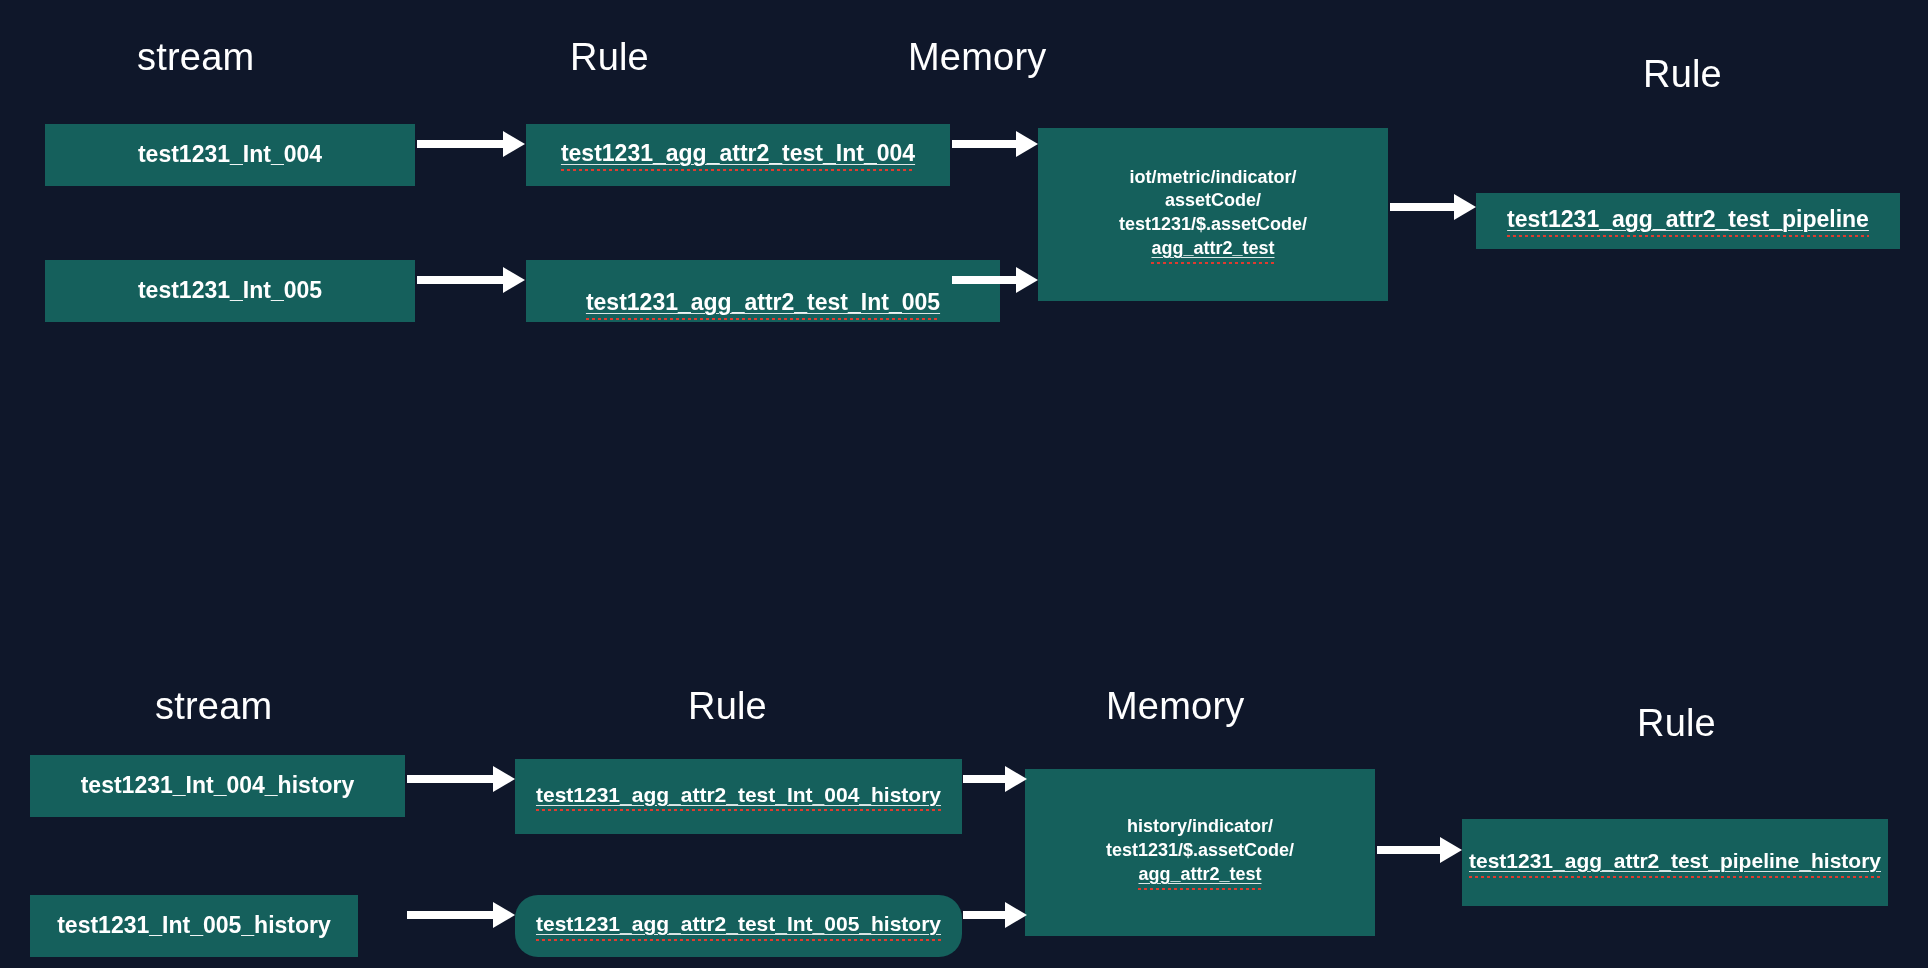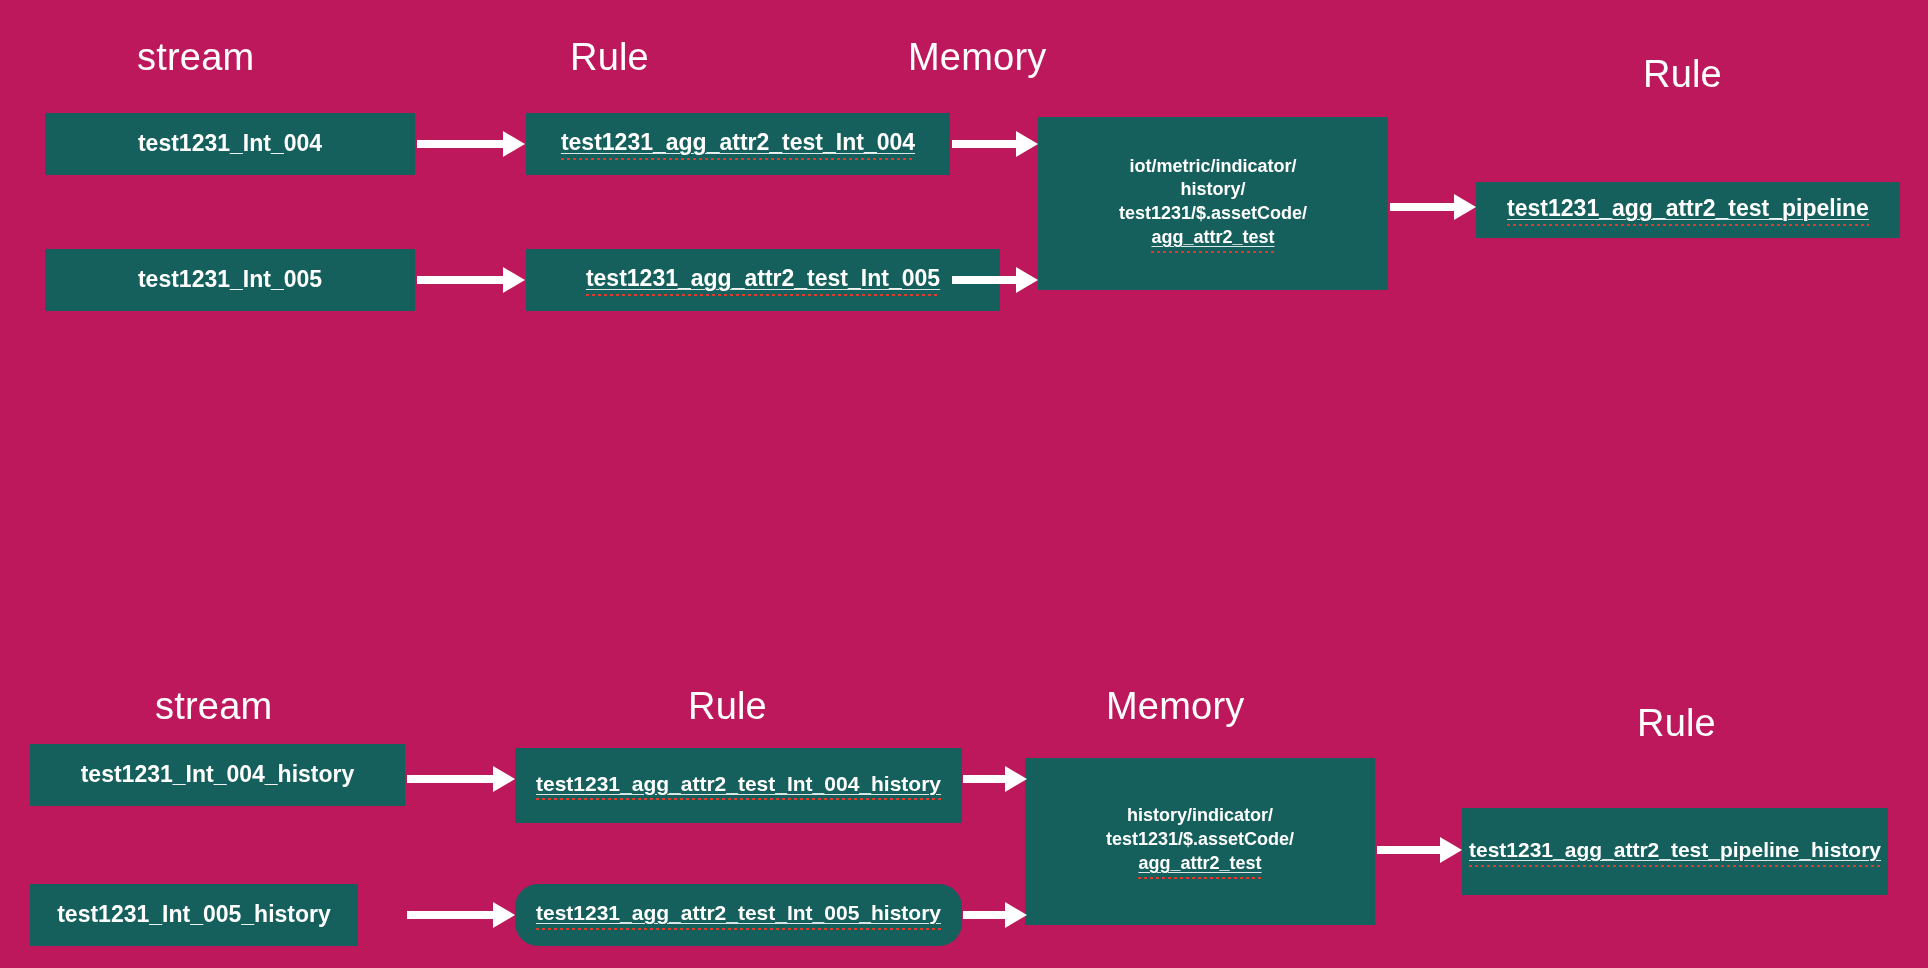--- a/index.html
+++ b/index.html
@@ -11,21 +11,21 @@
     width: 1928px;
     height: 968px;
     position: relative;
     overflow: hidden;
     font-family: "Liberation Sans", sans-serif;
     -webkit-font-smoothing: antialiased;
   }
   .canvas {
     position: absolute;
     inset: 0;
-    background: #be185d;
+    background: #0f172a;
   }
   
   .col-label {
     position: absolute;
     color: #ffffff;
     font-size: 38px;
     font-weight: 400;
     letter-spacing: 0.2px;
     white-space: nowrap;
     line-height: 1;
@@ -37,20 +37,21 @@
     color: #ffffff;
     display: flex;
     align-items: center;
     justify-content: center;
     text-align: center;
     font-size: 23px;
     font-weight: 700;
     line-height: 1.28;
     box-sizing: border-box;
     padding: 2px 6px;
+    margin-top: 11px;
   }
   .node.multiline {
     font-size: 18px;
     line-height: 1.32;
   }
   
   .spell {
     background-image: repeating-linear-gradient(
         to right,
         #e03b2f 0px, #e03b2f 3px,
@@ -102,27 +103,27 @@
   <div class="node" style="left:45px; top:113px; width:370px; height:62px;">
     <span class="nospell">test1231_Int_004</span>
   </div>
   <div class="node" style="left:45px; top:249px; width:370px; height:62px;">
     <span class="nospell">test1231_Int_005</span>
   </div>
 
   <div class="node" style="left:526px; top:113px; width:424px; height:62px;">
     <span class="spell">test1231_agg_attr2_test_Int_004</span>
   </div>
-  <div class="node" style="left:526px; top:249px; width:474px; height:62px;">
+  <div class="node" style="left:526px; top:249px; width:474px; height:62px;align-items:flex-end;">
     <span class="spell">test1231_agg_attr2_test_Int_005</span>
   </div>
 
   <div class="node multiline" style="left:1038px; top:117px; width:350px; height:173px; flex-direction:column;">
     <span class="nospell">iot/metric/indicator/</span>
-    <span class="nospell">history/</span>
+    <span class="nospell">assetCode/</span>
     <span class="nospell">test1231/$.assetCode/</span>
     <span class="spell">agg_attr2_test</span>
   </div>
 
   <div class="node" style="left:1476px; top:182px; width:424px; height:56px;">
     <span class="spell">test1231_agg_attr2_test_pipeline</span>
   </div>
 
   <div class="arrow" style="left:417px; top:144px; width:108px;">
     <div class="shaft" style="width:86px;"></div>

